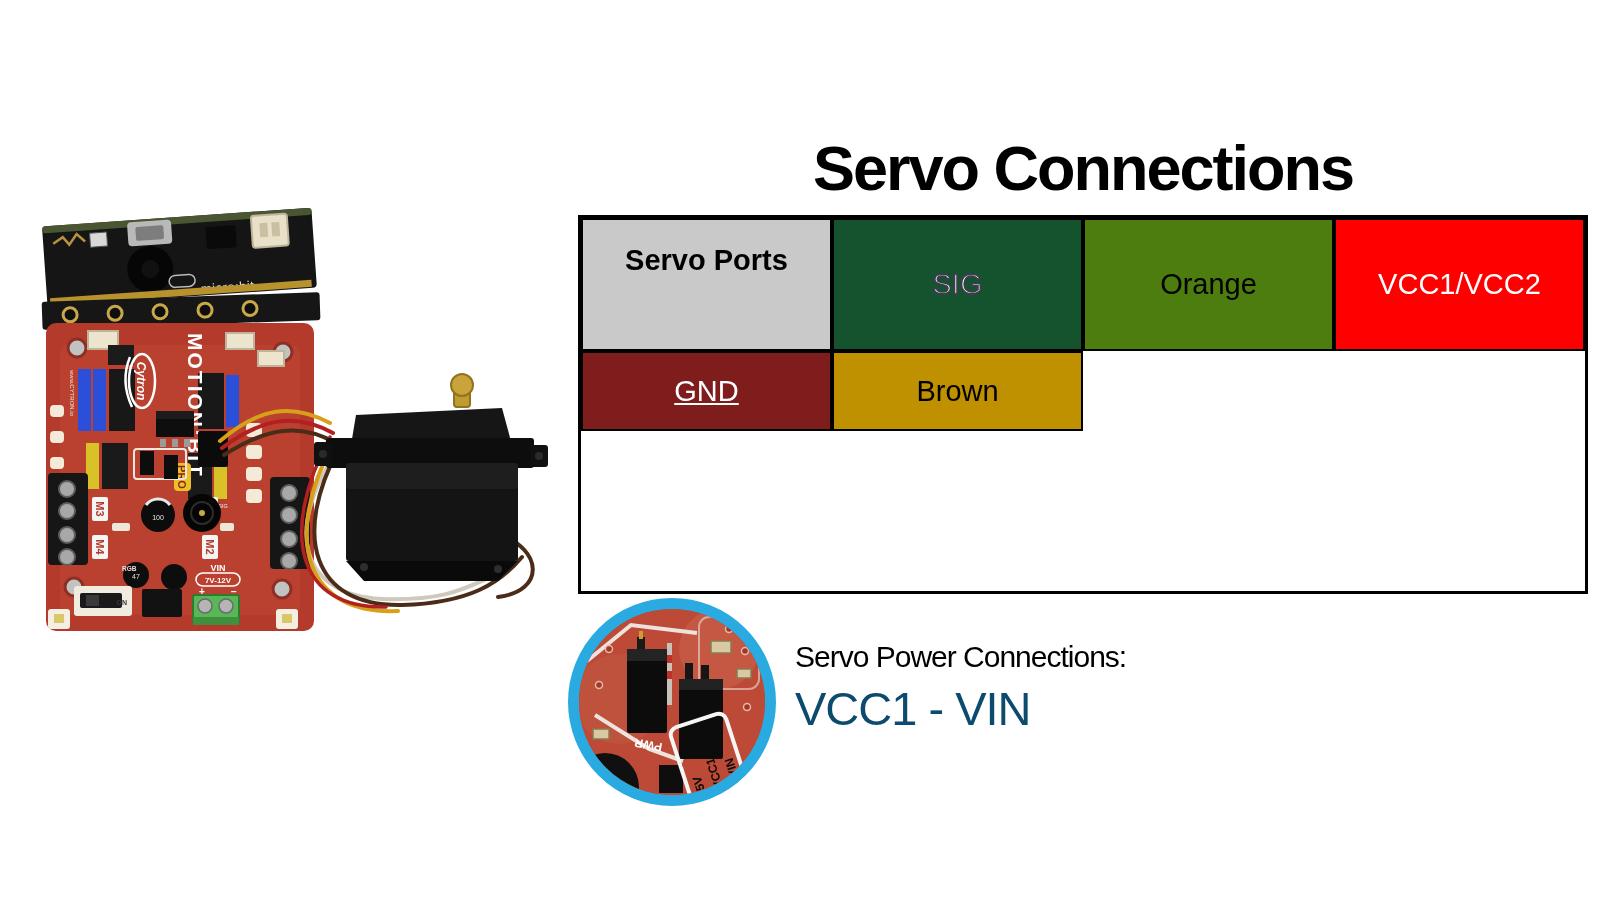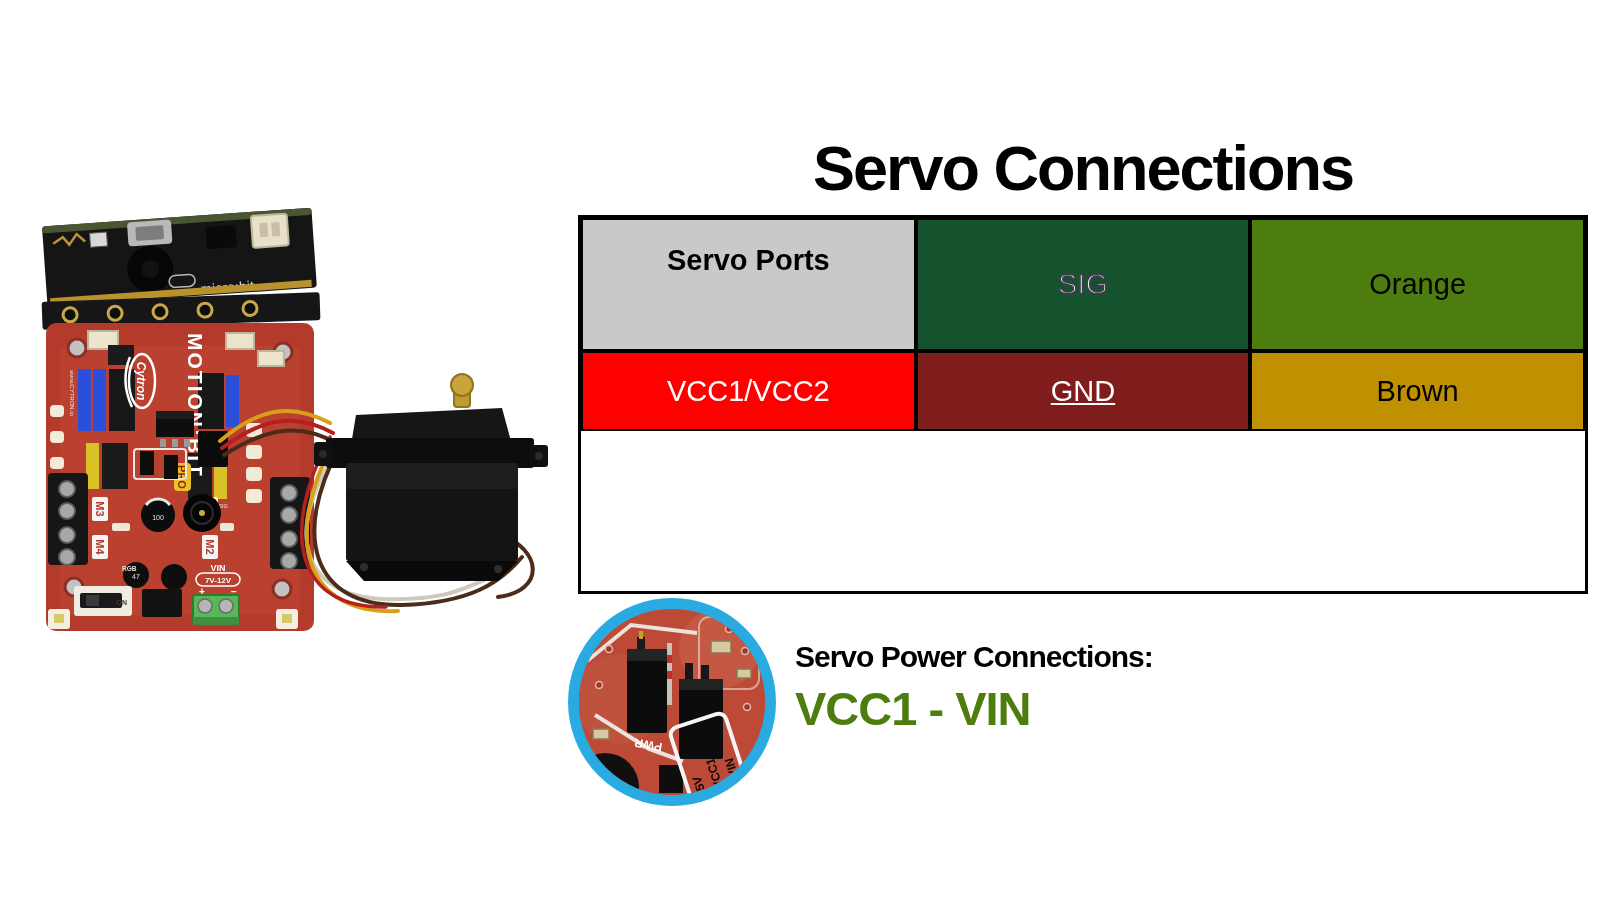--- a/index.html
+++ b/index.html
@@ -10,21 +10,21 @@
   }
   
   .title {
     position:absolute; left:578px; top:96px; width:1010px;
     text-align:center; font-size:63px; font-weight:800; letter-spacing:-2px; color:#000;margin-top:36px;
   }
   
   .conn-table {
     position:absolute; left:578px; top:215px; width:1010px;
     border:3px solid #000; display:grid;
-    grid-template-columns:1fr 1fr 1fr;
+    grid-template-columns:1fr 1fr 1fr 1fr;
     grid-template-rows:133px 80px 80px 80px;
   }
   .cell {
     border:2px solid #000; display:flex; align-items:center; justify-content:center;
     font-size:29px; color:#000;
   }
   .cell.hdr {
     background:#C9C9C9; font-weight:bold; align-items:flex-start; padding-top:24px;
   }
   .cell.sig  { background:#14532d; color:#ffffec; -webkit-text-stroke:1.8px #3d3d52; }
@@ -35,25 +35,25 @@
   .cell.brown { background:#BF9000; }
   
   .inset {
     position:absolute; left:568px; top:598px; width:208px; height:208px;
     border:11px solid #29ABE2; border-radius:50%; overflow:hidden; background:#bc4a36;
   }
   .inset svg { display:block; }
   
   .power-label {
     position:absolute; left:795px; top:640px;
-    font-size:30px; font-weight:700; letter-spacing:-1px; color:#000;
+    font-size:30px; font-weight:400; letter-spacing:-1px; color:#000;
   }
   .power-value {
     position:absolute; left:795px; top:681px;
-    font-size:47px; font-weight:700; letter-spacing:-1px; color:#4d7c0f;
+    font-size:47px; font-weight:400; letter-spacing:-1px; color:#0c4a6e;
   }
   
   .photo { position:absolute; left:30px; top:205px; }
 </style>
 </head>
 <body>
 
 <div class="slide">
 
   <div class="title">Servo Connections</div>

